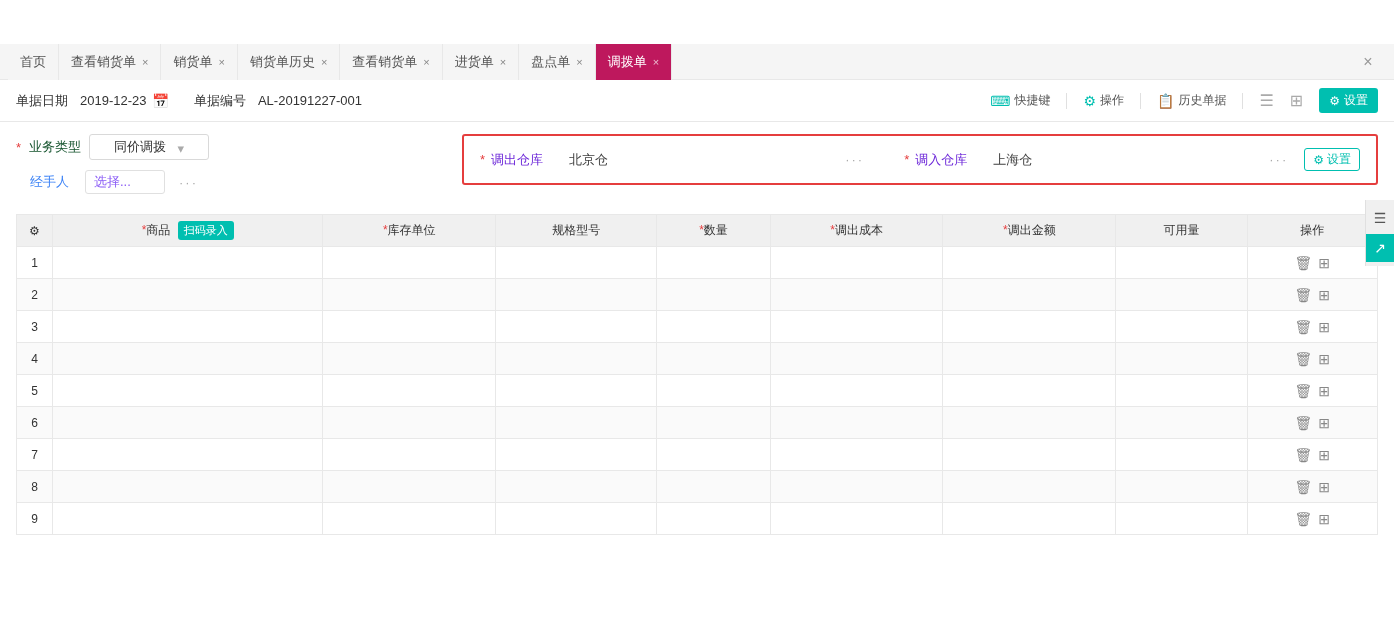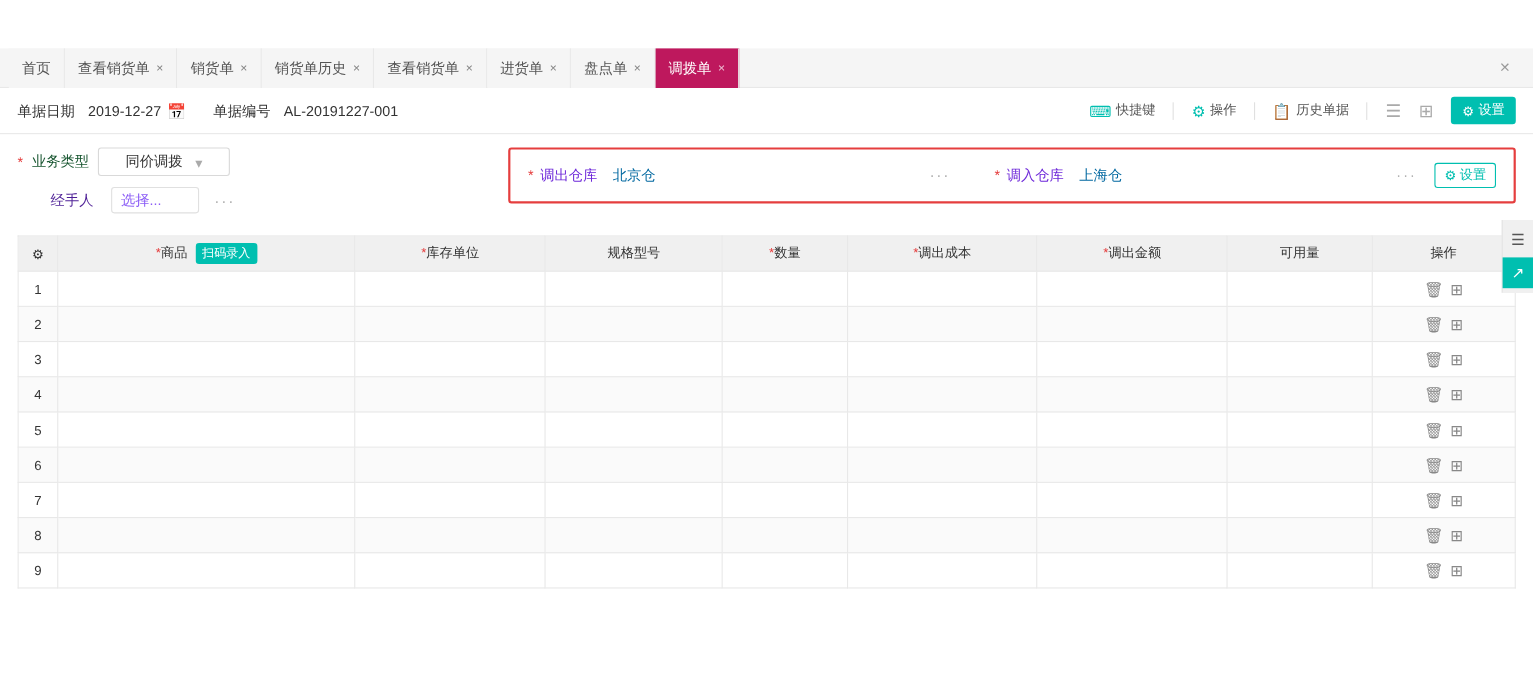--- a/index.html
+++ b/index.html
@@ -116,21 +116,21 @@
       position: relative;
     }
     .transfer-field {
       display: flex;
       align-items: center;
       gap: 6px;
       flex: 1;
     }
     .transfer-field .req { color: #e53e3e; }
     .transfer-field label { color: #6d28d9; white-space: nowrap; }
-    .transfer-field .val { color: #0369a1; font-weight: 500; margin-left: 8px; }
+    .transfer-field .val { color: #404040; font-weight: 500; margin-left: 20px; }
     .transfer-dots {
       color: #aaa;
       cursor: pointer;
       margin-left: auto;
       letter-spacing: 2px;
     }
 
     
     .biz-row {
       display: flex;
@@ -307,21 +307,21 @@
     <span>调拨单</span>
     <span class="tab-close">×</span>
   </div>
   <div class="window-close">×</div>
 </div>
 
 <div class="form-header">
   <div class="form-field">
     <span class="form-field">
       <span>单据日期</span>
-      <span class="value" style="margin-left:6px;">2019-12-27</span>
+      <span class="value" style="margin-left:6px;">2019-12-23</span>
       <span class="calendar-icon">📅</span>
     </span>
   </div>
   <div class="form-field">
     <span>单据编号</span>
     <span class="value" style="margin-left:6px;">AL-20191227-001</span>
   </div>
   <div class="header-right">
     <span>
       <span class="icon">⌨</span>
@@ -356,21 +356,21 @@
       <div class="biz-row">
         <span class="biz-req">*</span>
         <span class="biz-label">业务类型</span>
         <div class="biz-select">
           <span>同价调拨</span>
           <span class="arrow" style="margin-left:auto;">▾</span>
         </div>
       </div>
 
       <div class="person-row">
-        <span style="color:#4c1d95;margin-left:30px;">经手人</span>
+        <span style="color:#3b82f6;margin-left:14px;">经手人</span>
         <span style="color:#8b5cf6;margin-left:8px;cursor:pointer;border:1px solid #e0e0e0;padding:2px 8px;border-radius:3px;min-width:80px;">选择...</span>
         <span style="color:#aaa;margin-left:6px;cursor:pointer;letter-spacing:2px;">···</span>
       </div>
     </div>
 
     <div class="form-col-right">
       <div class="transfer-box">
         <div class="transfer-field">
           <span class="req">*</span>
           <label>调出仓库</label>

